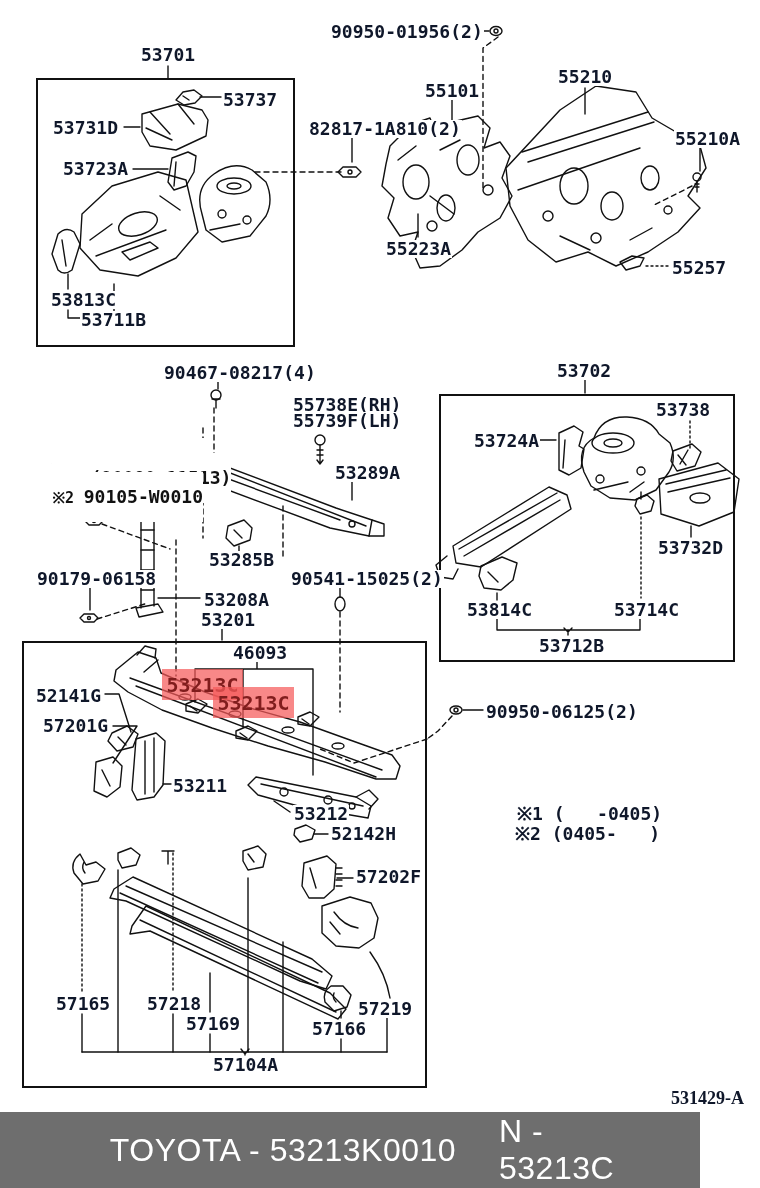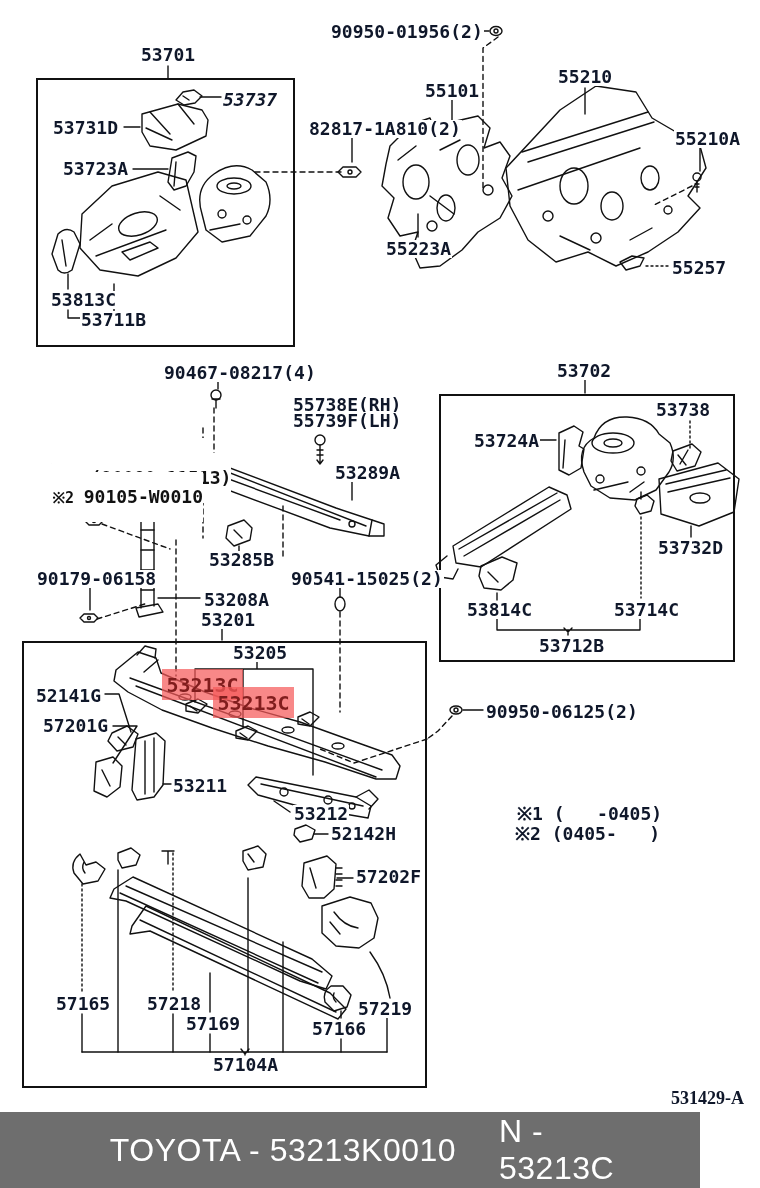--- a/index.html
+++ b/index.html
@@ -199,21 +199,21 @@
       <path d="M641,517 V598" stroke-dasharray="2 3"></path>
       <path d="M497,618 V630 H640 V618 M568,630 V635 M564,628 l4,4 l4,-4"></path>
     </g>
   </svg>
 
   <div class="frame" style="left:36px;top:78px;width:255px;height:265px;"></div>
   <div class="frame" style="left:439px;top:394px;width:292px;height:264px;"></div>
   <div class="frame" style="left:22px;top:641px;width:401px;height:443px;"></div>
 
   <div class="pn" style="left:140px;top:46px;">53701</div>
-  <div class="pn" style="left:222px;top:91px;font-style:italic;">53737</div>
+  <div class="pn" style="left:222px;top:91px;">53737</div>
   <div class="pn" style="left:52px;top:119px;">53731D</div>
   <div class="pn" style="left:62px;top:160px;">53723A</div>
   <div class="pn" style="left:50px;top:291px;">53813C</div>
   <div class="pn" style="left:80px;top:311px;">53711B</div>
 
   <div class="pn" style="left:330px;top:23px;">90950-01956(2)</div>
   <div class="pn" style="left:308px;top:120px;">82817-1A810(2)</div>
   <div class="pn" style="left:424px;top:82px;">55101</div>
   <div class="pn" style="left:557px;top:68px;">55210</div>
   <div class="pn" style="left:674px;top:130px;">55210A</div>
@@ -233,21 +233,21 @@
   <div class="fnline" style="left:13px;top:438px;">
     <span class="fnmark">※1</span><span class="fnhash">#</span> <span class="fnpart">90119-06010</span>
   </div>
   <div class="fnline" style="left:52px;top:453px;">
     <span class="fnpart">(90080-11513)</span>
   </div>
   <div class="fnline" style="left:14px;top:472px;">
     <span class="fnmark">※2</span> <span class="fnpart">90105-W0010</span>
   </div>
 
-  <div class="pn" style="left:232px;top:644px;">53205</div>
+  <div class="pn" style="left:232px;top:644px;">46093</div>
   <div class="hl" style="left: 162px; top: 669px; background: rgba(245, 90, 90, 0.72); color: rgb(128, 29, 29);">53213C</div>
   <div class="hl" style="left: 213px; top: 687px; background: rgba(245, 90, 90, 0.72); color: rgb(128, 29, 29);">53213C</div>
   <div class="pn" style="left:35px;top:687px;">52141G</div>
   <div class="pn" style="left:42px;top:717px;">57201G</div>
   <div class="pn" style="left:172px;top:777px;">53211</div>
   <div class="pn" style="left:293px;top:805px;">53212</div>
   <div class="pn" style="left:330px;top:825px;">52142H</div>
   <div class="pn" style="left:485px;top:703px;">90950-06125(2)</div>
   <div class="pn" style="left:355px;top:868px;">57202F</div>
   <div class="pn" style="left:55px;top:995px;">57165</div>

